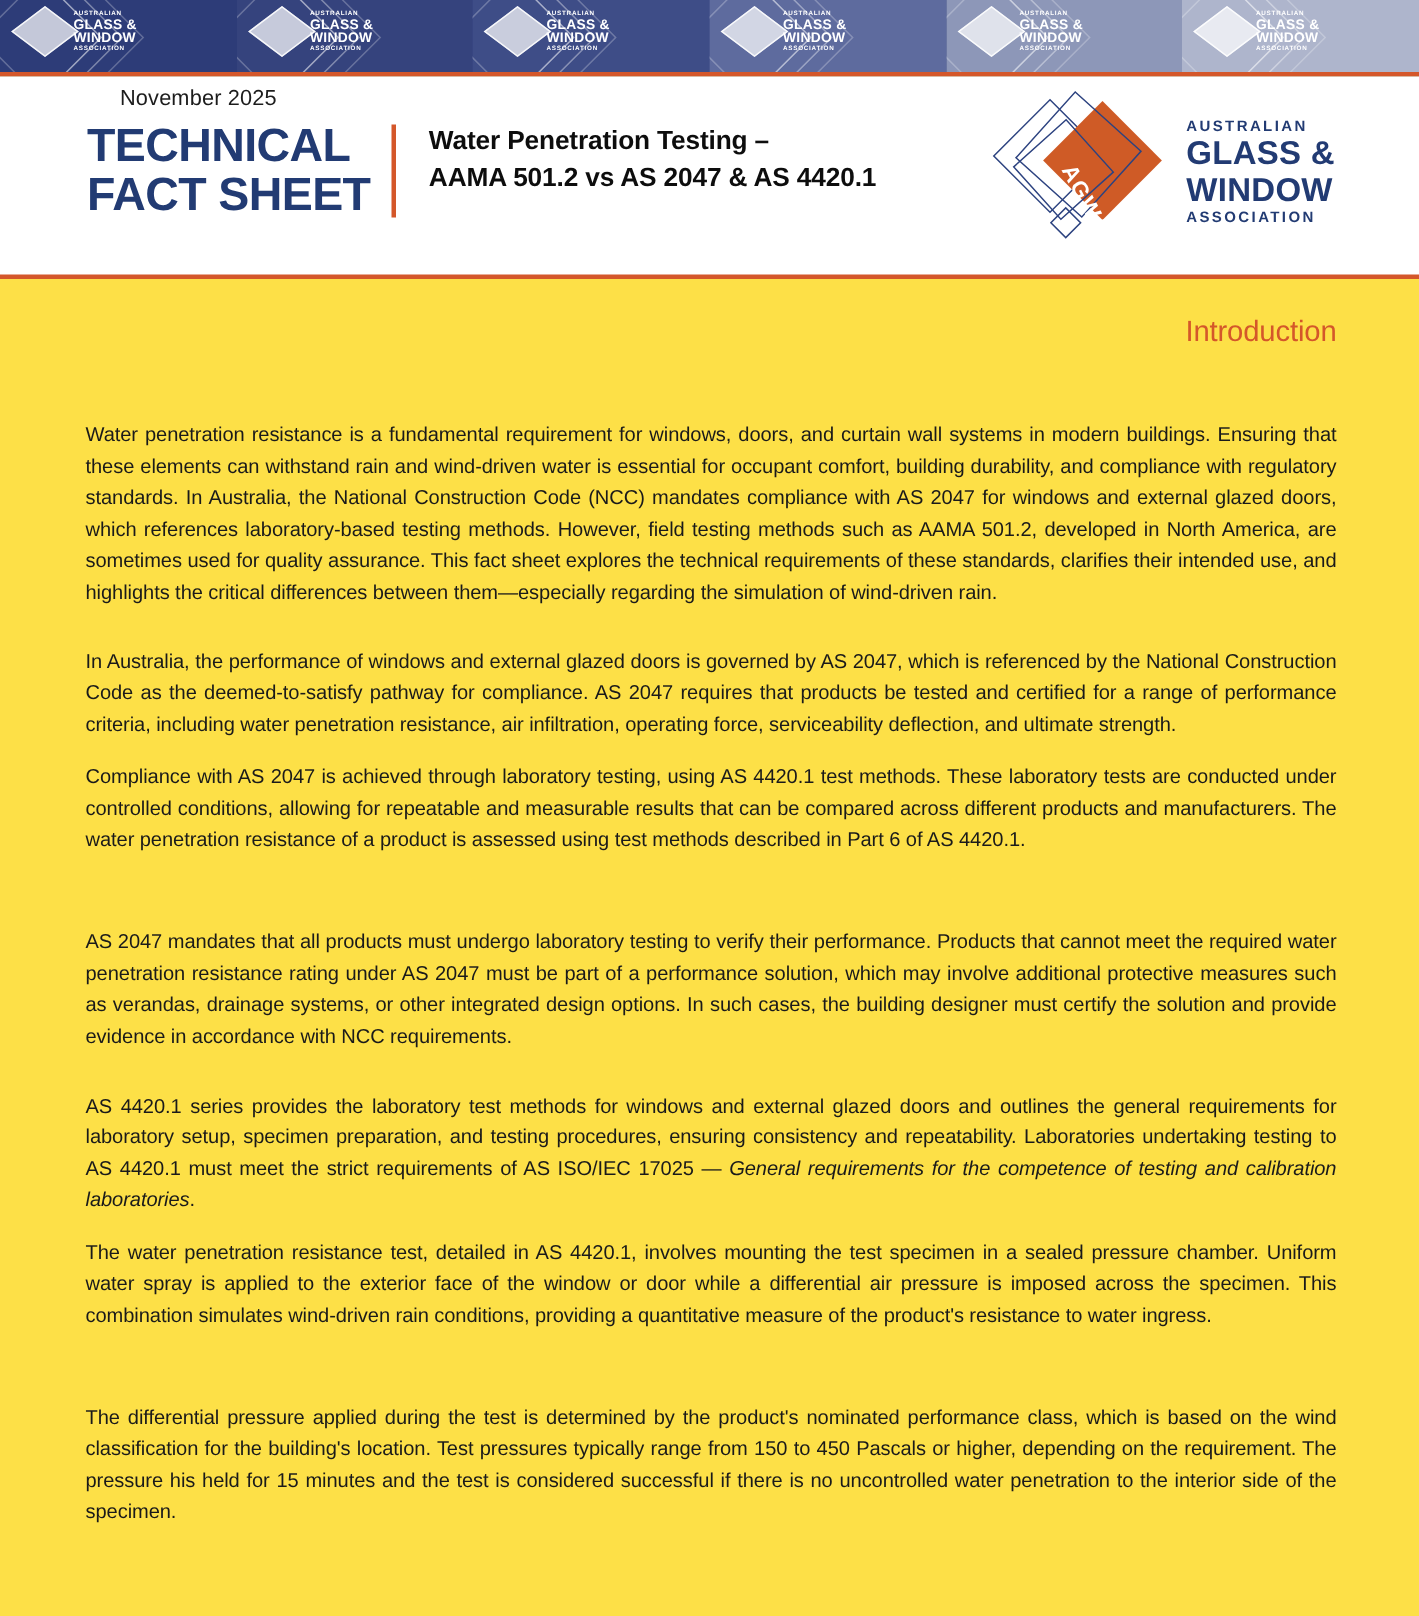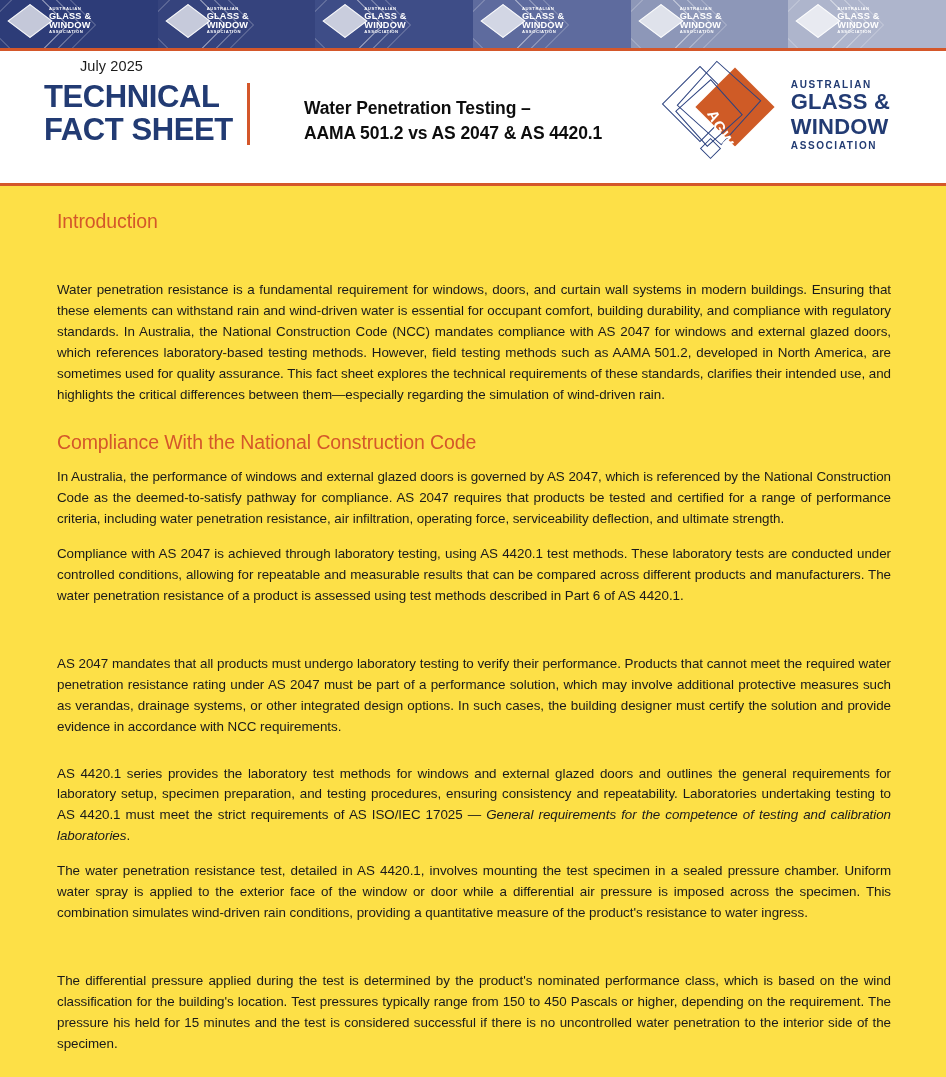--- a/index.html
+++ b/index.html
@@ -124,24 +124,24 @@
   #issue-date {
     position: absolute;
     left: 80px;
     top: 7px;
     font-size: 14.5px;
     color: #1c1c1c;
     letter-spacing: 0.1px;
   }
   #masthead-row {
     position: absolute;
-    left: 44px;
+    left: 58px;
     top: 30px;
     display: flex;
-    align-items: flex-end;
+    align-items: flex-start;
   }
   #fact-sheet-title {
     font-size: 31px;
     font-weight: bold;
     color: #223b73;
     line-height: 1.06;
     letter-spacing: -0.4px;
     white-space: pre-line;
     padding-right: 14px;
   }
@@ -152,21 +152,20 @@
     margin: 2px 0 2px 0;
   }
   #doc-subtitle {
     font-size: 17.5px;
     font-weight: bold;
     color: #0d0d0d;
     line-height: 1.45;
     padding-left: 22px;
     white-space: pre-line;
     letter-spacing: -0.1px;
-    margin-left: 32px;
   }
 
   
   #agwa-logo {
     position: absolute;
     right: 56px;
     top: 12px;
     display: flex;
     align-items: center;
     gap: 16px;
@@ -255,20 +254,21 @@
   
   #content {
     padding: 24px 55px 0 57px;
   }
   h2.section-heading {
     font-size: 19.5px;
     font-weight: normal;
     color: #d4572a;
     margin: 0 0 13px 0;
     letter-spacing: -0.1px;
+    text-align: right;
   }
   .section + .section {
     margin-top: 26px;
   }
   p.body-text {
     font-size: 13.4px;
     line-height: 1.56;
     text-align: justify;
     color: #1a1a1a;
     margin: 0 0 14px 0;
@@ -378,21 +378,21 @@
             <div class="b-bot">ASSOCIATION</div>
           </div>
         </div>
       </div>
 
     </div>
   </div>
 
   <div id="masthead">
 
-    <div id="issue-date">July 2025</div>
+    <div id="issue-date">November 2025</div>
 
     <div id="masthead-row">
       <div id="fact-sheet-title">TECHNICAL
 FACT SHEET</div>
       <div id="title-divider"></div>
       <div id="doc-subtitle">Water Penetration Testing –
 AAMA 501.2 vs AS 2047 &amp; AS 4420.1</div>
     </div>
 
     <div id="agwa-logo">
@@ -415,21 +415,20 @@
   </div>
 
   <div id="content">
 
     <div class="section">
       <h2 class="section-heading">Introduction</h2>
       <p class="body-text">Water penetration resistance is a fundamental requirement for windows, doors, and curtain wall systems in modern buildings. Ensuring that these elements can withstand rain and wind-driven water is essential for occupant comfort, building durability, and compliance with regulatory standards. In Australia, the National Construction Code (NCC) mandates compliance with AS 2047 for windows and external glazed doors, which references laboratory-based testing methods. However, field testing methods such as AAMA 501.2, developed in North America, are sometimes used for quality assurance. This fact sheet explores the technical requirements of these standards, clarifies their intended use, and highlights the critical differences between them—especially regarding the simulation of wind-driven rain.</p>
     </div>
 
     <div class="section">
-      <h2 class="section-heading">Compliance With the National Construction Code</h2>
       <p class="body-text">In Australia, the performance of windows and external glazed doors is governed by AS 2047, which is referenced by the National Construction Code as the deemed-to-satisfy pathway for compliance. AS 2047 requires that products be tested and certified for a range of performance criteria, including water penetration resistance, air infiltration, operating force, serviceability deflection, and ultimate strength.</p>
       <p class="body-text">Compliance with AS 2047 is achieved through laboratory testing, using AS 4420.1 test methods. These laboratory tests are conducted under controlled conditions, allowing for repeatable and measurable results that can be compared across different products and manufacturers. The water penetration resistance of a product is assessed using test methods described in Part 6 of AS 4420.1.</p>
       <p class="body-text">AS 2047 mandates that all products must undergo laboratory testing to verify their performance. Products that cannot meet the required water penetration resistance rating under AS 2047 must be part of a performance solution, which may involve additional protective measures such as verandas, drainage systems, or other integrated design options. In such cases, the building designer must certify the solution and provide evidence in accordance with NCC requirements.</p>
     </div>
 
     <div class="section">
       <p class="body-text"><span>AS 4420.1 series provides the laboratory test methods for windows and external glazed doors and outlines the general requirements for laboratory setup, specimen preparation, and testing procedures, ensuring consistency and repeatability. Laboratories undertaking testing to AS 4420.1 must meet the strict requirements of AS ISO/IEC 17025 — </span><span class="ital">General requirements for the competence of testing and calibration laboratories</span><span>.</span></p>
       <p class="body-text">The water penetration resistance test, detailed in AS 4420.1, involves mounting the test specimen in a sealed pressure chamber. Uniform water spray is applied to the exterior face of the window or door while a differential air pressure is imposed across the specimen. This combination simulates wind-driven rain conditions, providing a quantitative measure of the product's resistance to water ingress.</p>
       <p class="body-text">The differential pressure applied during the test is determined by the product's nominated performance class, which is based on the wind classification for the building's location. Test pressures typically range from 150 to 450 Pascals or higher, depending on the requirement. The pressure his held for 15 minutes and the test is considered successful if there is no uncontrolled water penetration to the interior side of the specimen.</p>
     </div>

